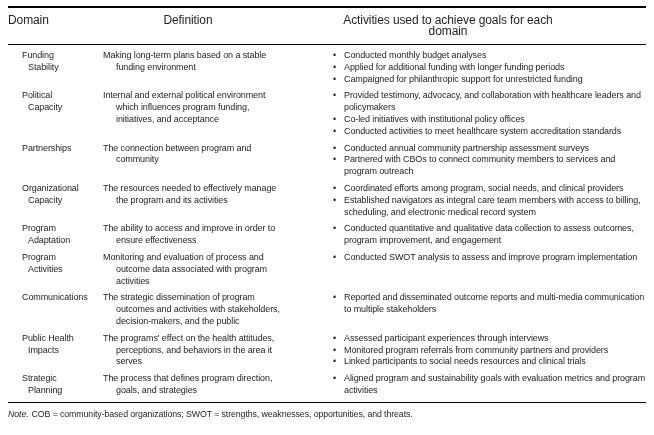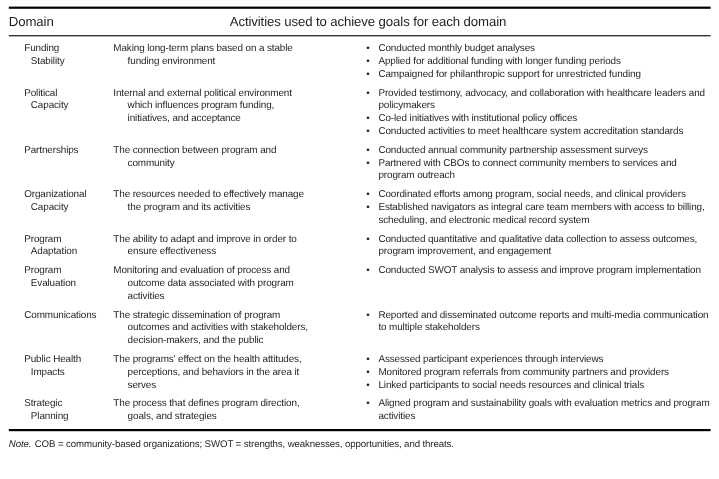--- a/index.html
+++ b/index.html
@@ -46,20 +46,21 @@
 </head>
 <body>
 
 <div class="page">
 
 
   <div class="rule thick"></div>
 
   <div class="thead">
     <div class="th col1">Domain</div>
+    <div class="th col2">Definition</div>
     <div class="th col3">Activities used to achieve goals for each domain</div>
   </div>
 
   <div class="rule thin"></div>
 
   <div class="tbody">
       <div class="trow">
         <div class="col1 cell-domain">Funding Stability</div>
         <div class="col2 cell-def">Making long-term plans based on a stable funding environment</div>
         <div class="col3 cell-acts">
@@ -118,30 +119,30 @@
             <span class="act-text">Coordinated efforts among program, social needs, and clinical providers</span>
           </div>
           <div class="act-item">
             <span class="bullet">•</span>
             <span class="act-text">Established navigators as integral care team members with access to billing, scheduling, and electronic medical record system</span>
           </div>
         </div>
       </div>
       <div class="trow">
         <div class="col1 cell-domain">Program Adaptation</div>
-        <div class="col2 cell-def">The ability to adapt and improve in order to ensure effectiveness</div>
+        <div class="col2 cell-def">The ability to access and improve in order to ensure effectiveness</div>
         <div class="col3 cell-acts">
           <div class="act-item">
             <span class="bullet">•</span>
             <span class="act-text">Conducted quantitative and qualitative data collection to assess outcomes, program improvement, and engagement</span>
           </div>
         </div>
       </div>
       <div class="trow">
-        <div class="col1 cell-domain">Program Evaluation</div>
+        <div class="col1 cell-domain">Program Activities</div>
         <div class="col2 cell-def">Monitoring and evaluation of process and outcome data associated with program activities</div>
         <div class="col3 cell-acts">
           <div class="act-item">
             <span class="bullet">•</span>
             <span class="act-text">Conducted SWOT analysis to assess and improve program implementation</span>
           </div>
         </div>
       </div>
       <div class="trow">
         <div class="col1 cell-domain">Communications</div>

